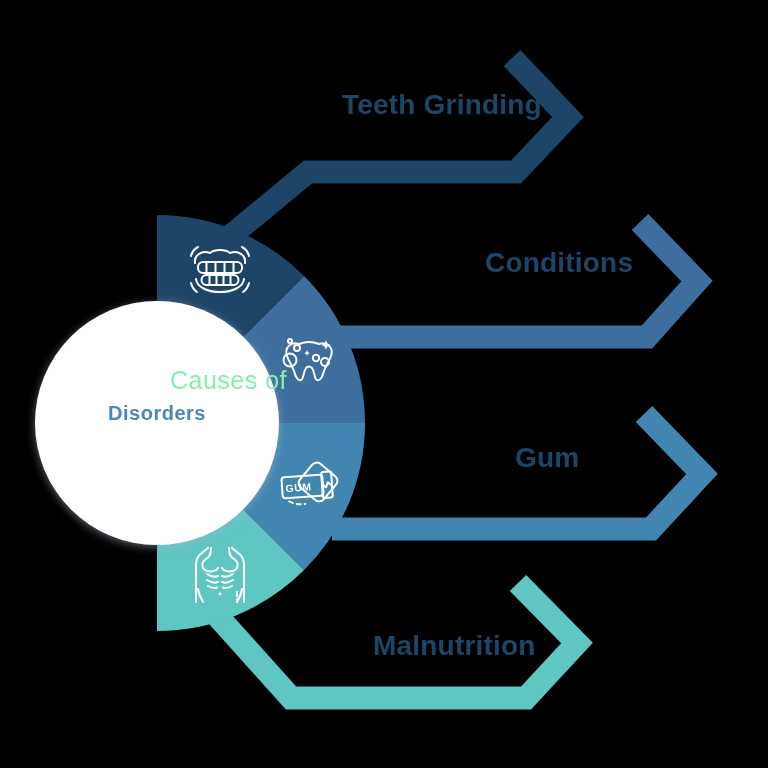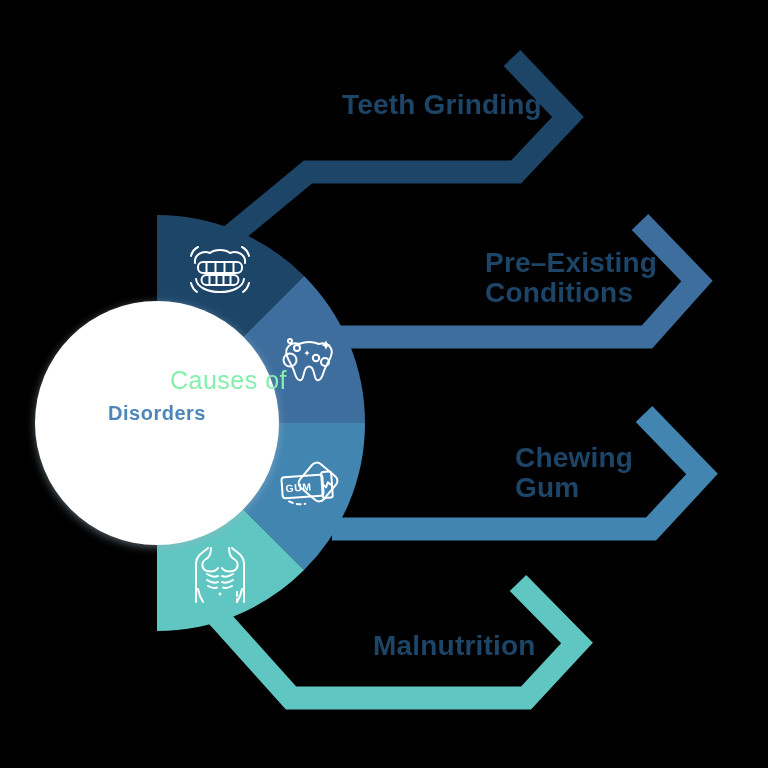--- a/index.html
+++ b/index.html
@@ -126,26 +126,24 @@
       <path class="icon-stroke" d="M 17,17 L 17,27" stroke-dasharray="4 3"></path>
       <circle cx="0" cy="19" r="1.4" fill="#ffffff"></circle>
     </g>
   </svg>
 
   <div class="cause-label" style="left:342px; top:90px;">
     <div>Teeth Grinding</div>
   </div>
 
   <div class="cause-label" style="left:485px; top:248px;">
-    <div>Pre–Existing</div>
     <div>Conditions</div>
   </div>
 
   <div class="cause-label" style="left:515px; top:443px;">
-    <div>Chewing</div>
     <div>Gum</div>
   </div>
 
   <div class="cause-label" style="left:373px; top:631px;">
     <div>Malnutrition</div>
   </div>
 
   <div class="center-text">
     <div class="center-line1">Causes of</div>
     <div class="center-line3">Disorders</div>

